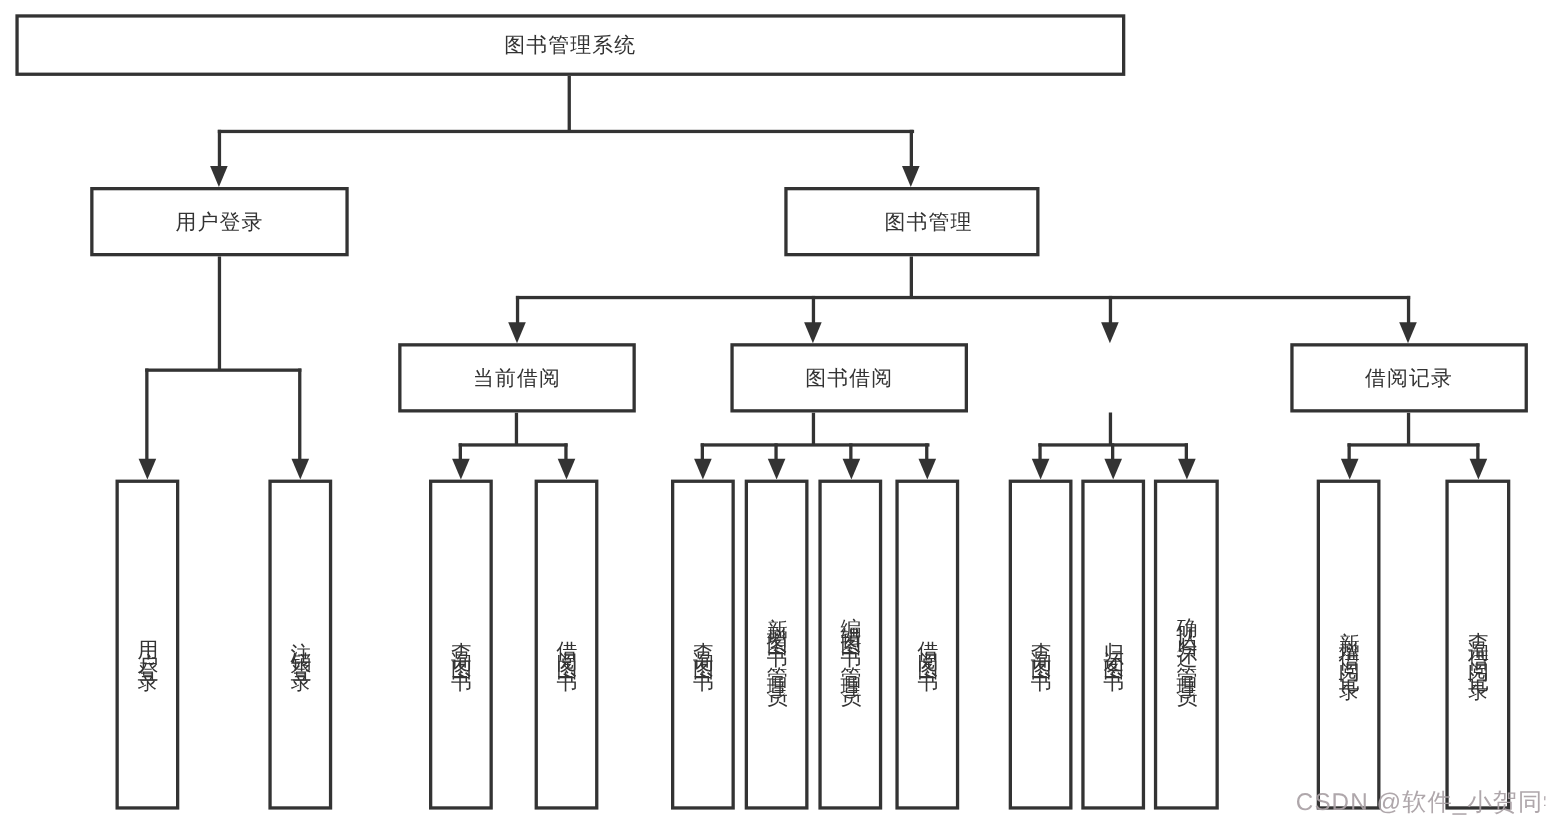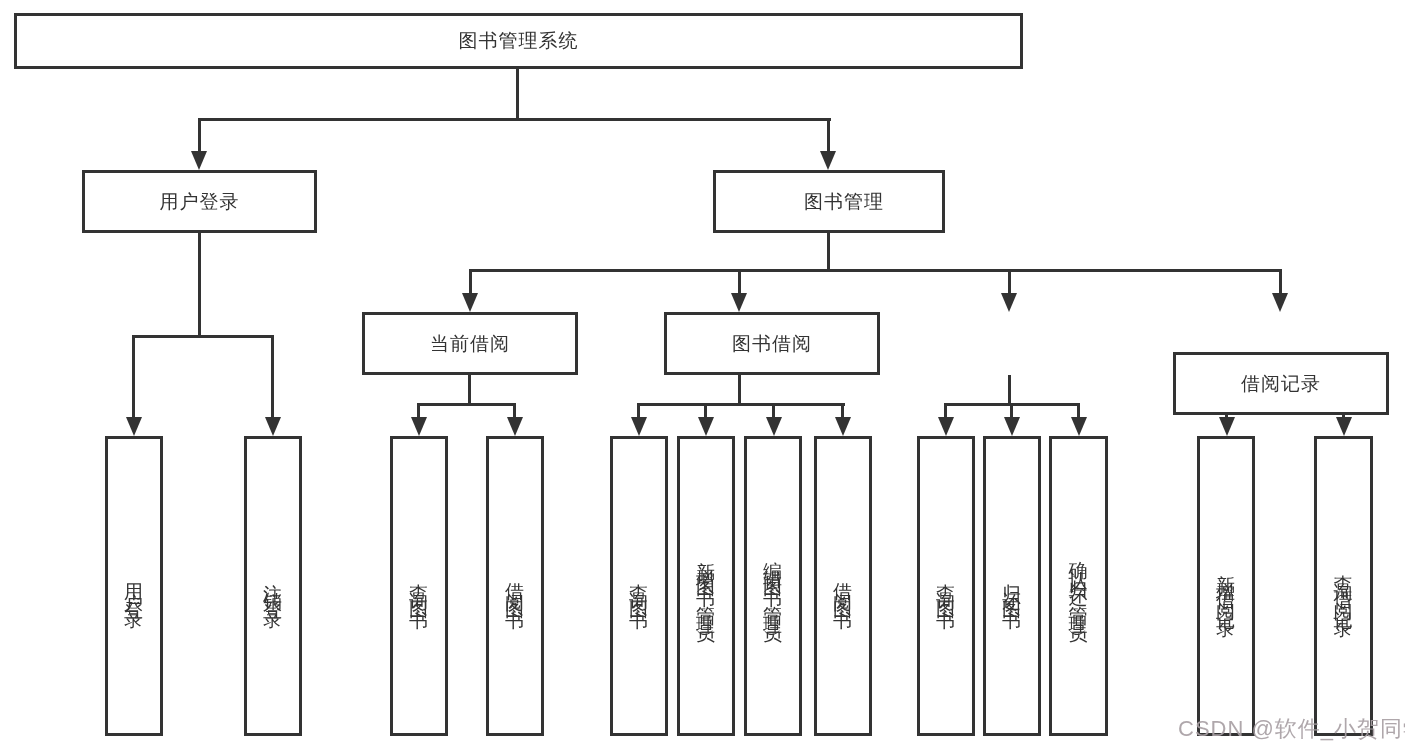--- a/index.html
+++ b/index.html
@@ -74,21 +74,21 @@
   <div class="arrow" style="left:1001px;top:293px;"></div>
   <div class="line" style="left:1279px;top:269px;width:3px;height:26px;"></div>
   <div class="arrow" style="left:1272px;top:293px;"></div>
 
   <div class="box hbox" style="left:362px;top:312px;width:216px;height:63px;">
     <span>当前借阅</span>
   </div>
   <div class="box hbox" style="left:632px;top:312px;width:216px;height:63px;margin-left:32px;">
     <span>图书借阅</span>
   </div>
-  <div class="box hbox" style="left:1173px;top:312px;width:216px;height:63px;margin-top:40px;">
+  <div class="box hbox" style="left:1173px;top:312px;width:216px;height:63px;">
     <span>借阅记录</span>
   </div>
 
   <div class="line" style="left:468px;top:375px;width:3px;height:30px;"></div>
   <div class="line" style="left:417px;top:403px;width:99px;height:3px;"></div>
   <div class="line" style="left:417px;top:403px;width:3px;height:18px;"></div>
   <div class="arrow" style="left:411px;top:417px;"></div>
   <div class="line" style="left:513px;top:403px;width:3px;height:18px;"></div>
   <div class="arrow" style="left:507px;top:417px;"></div>
 

